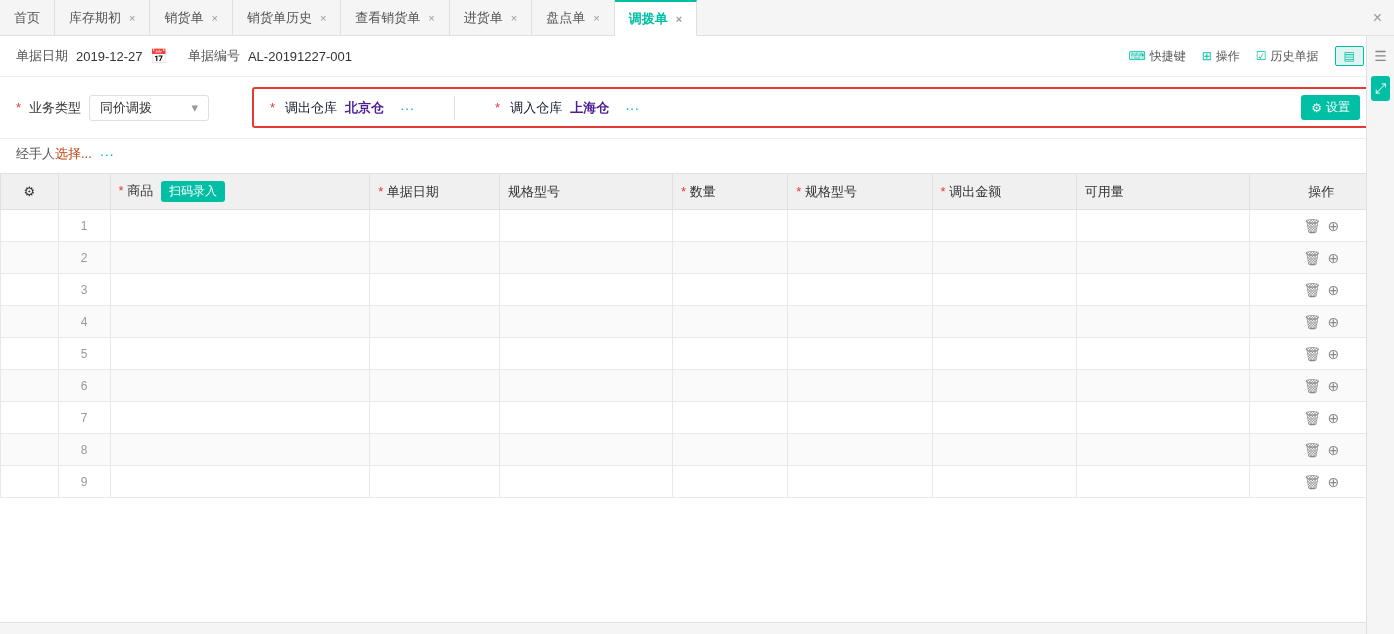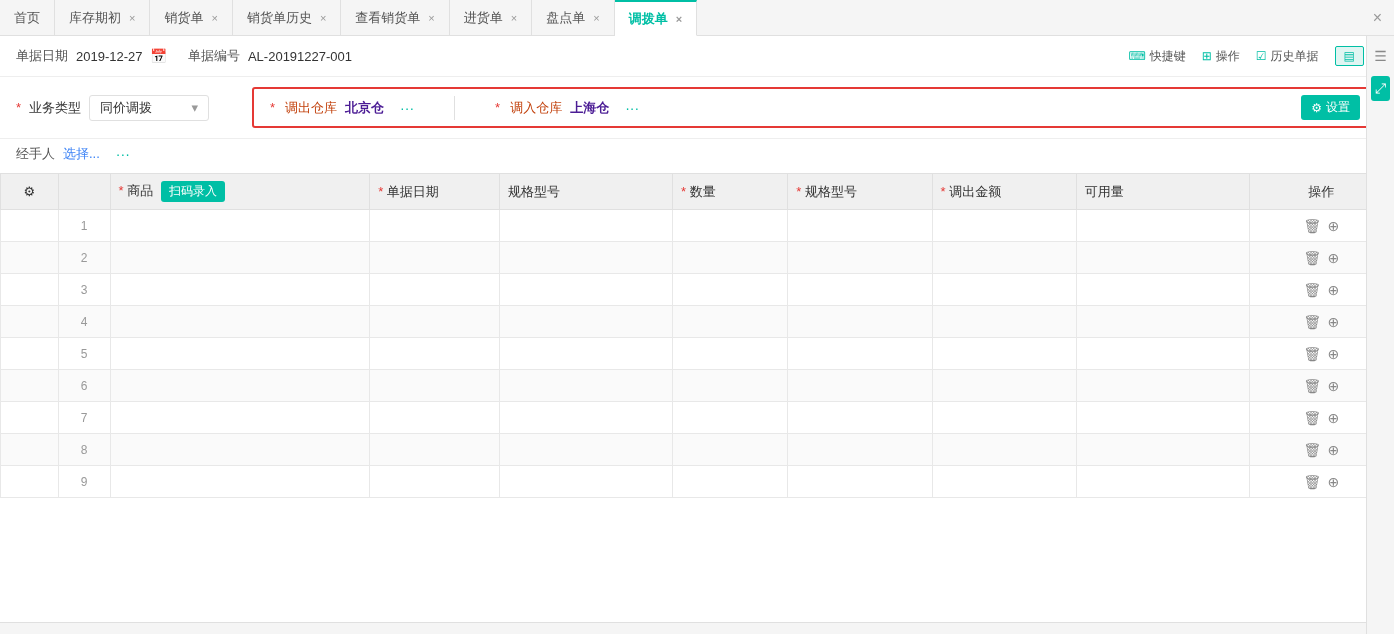--- a/index.html
+++ b/index.html
@@ -100,21 +100,21 @@
       padding: 6px 16px;
       gap: 40px;
       flex: 1;
     }
     .warehouse-field {
       display: flex;
       align-items: center;
       gap: 8px;
     }
     .warehouse-field .req { color: #e53935; margin-right: 2px; }
-    .warehouse-field .wh-label { color: #c2410c; }
+    .warehouse-field .wh-label { color: #0f172a; }
     .warehouse-field .wh-value { color: #4c1d95; font-weight: 700; }
     .three-dots { color: #00bfa5; cursor: pointer; font-size: 14px; margin-left: 8px; }
     .divider-v { width: 1px; background: #e0e0e0; height: 24px; }
     .settings-btn {
       display: flex;
       align-items: center;
       gap: 4px;
       color: #fff;
       background: #00bfa5;
       border: none;
@@ -122,24 +122,24 @@
       padding: 4px 10px;
       cursor: pointer;
       font-size: 12px;
     }
 
     
     .person-row {
       display: flex;
       align-items: center;
       padding: 6px 16px 10px 16px;
-      gap: 8px;
+      gap: 0;
     }
     .person-row label { color: #555; }
-    .person-row .placeholder { color: #3b82f6; }
+    .person-row .placeholder { color: #c2410c; }
     .person-row .three-dots { color: #00bfa5; }
 
     
     .table-container {
       flex: 1;
       overflow-x: auto;
       overflow-y: auto;
     }
     table {
       width: 100%;

